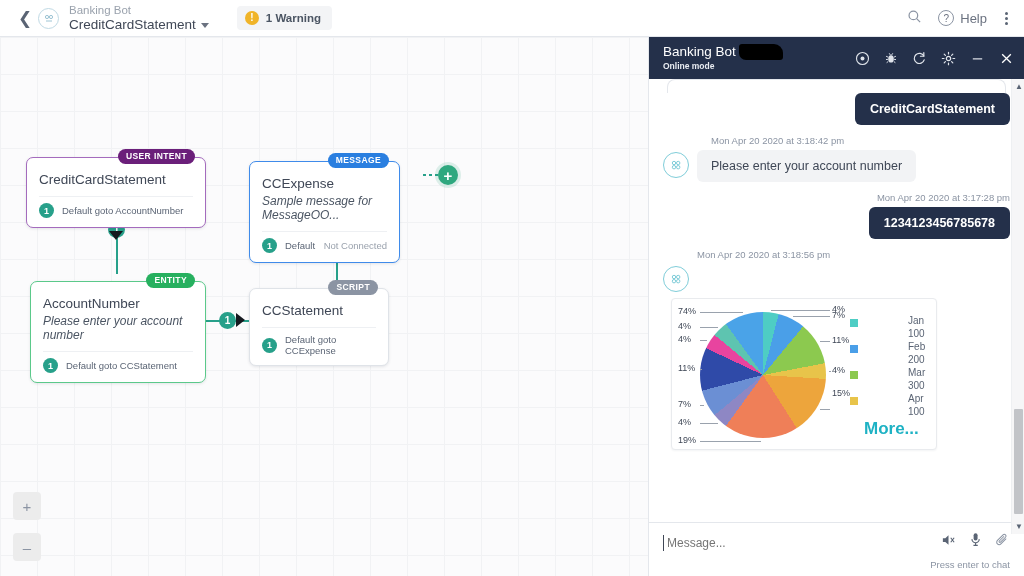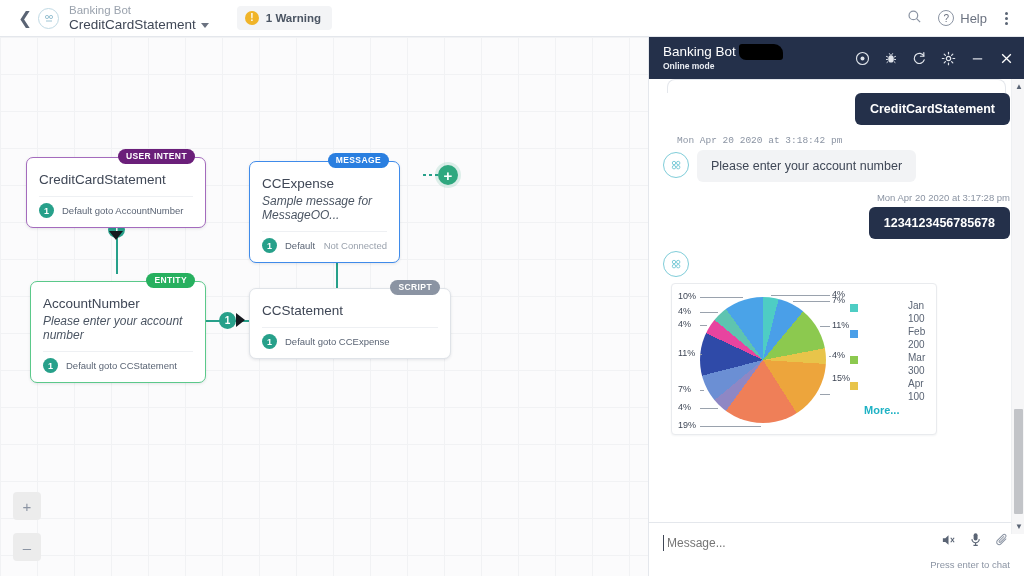--- a/index.html
+++ b/index.html
@@ -184,21 +184,21 @@
     box-shadow: 0 1px 2px rgba(20,30,50,.05);
   }
   .pie-wrap { position: absolute; left: 28px; top: 13px; width: 126px; height: 126px; }
   .pie { width: 126px; height: 126px; border-radius: 50%; }
   .pie-lbl { position: absolute; font-size: 9px; color: #3f4756; white-space: nowrap; }
   .leader { position: absolute; background: #9aa2ad; height: 1px; }
   .legend { position: absolute; left: 178px; top: 16px; font-size: 10px; color: #5a6474; }
   .legend-row { display: flex; align-items: flex-start; gap: 6px; margin-bottom: 1px; }
   .legend-sw { width: 8px; height: 8px; margin-top: 4px; flex: 0 0 auto; }
   .legend-txt { line-height: 1.25; margin-left: 44px; }
-  .legend-more { color: #1eb2c4; font-size: 11px; font-weight: bold; cursor: pointer; margin-top: 1px; }
+  .legend-more { color: #1eb2c4; font-size: 17px; font-weight: bold; cursor: pointer; margin-top: 1px; }
 
   .chat-foot { flex: 0 0 auto; border-top: 1px solid #e4e7ec; padding: 10px 14px 6px; position: relative; }
   .msg-input {
     border: none; outline: none; width: 240px; font-size: 12px; color: #9aa2ad;
     font-family: "Liberation Sans", sans-serif; background: transparent;
     border-left: 1px solid #3f4756; padding-left: 3px;
   }
   .foot-icons { position: absolute; right: 14px; top: 9px; display: flex; align-items: center; gap: 13px; color: #5a6474; }
   .foot-icons span { cursor: pointer; display: flex; }
   .press-enter { text-align: right; font-size: 9.5px; color: #8b94a3; margin-top: 8px; }
@@ -294,21 +294,21 @@
     <div class="node" style="left:30px; top:244px; width:176px; padding:14px 12px 9px; border:1px solid #5bc98a;">
       <div class="node-badge" style="background:#27b05f;">ENTITY</div>
       <div class="node-title">AccountNumber</div>
       <div class="node-sub">Please enter your account number</div>
       <div class="node-foot">
         <span class="num-badge">1</span>
         <span class="foot-label">Default goto CCStatement</span>
       </div>
     </div>
 
-    <div class="node" style="left:249px; top:251px; width:202px; padding:14px 12px 9px; border:1px solid #dfe3e8;">
+    <div class="node" style="left:249px; top:251px; width:140px; padding:14px 12px 9px; border:1px solid #dfe3e8;">
       <div class="node-badge" style="background:#8b94a3;">SCRIPT</div>
       <div class="node-title">CCStatement</div>
       <div class="node-foot">
         <span class="num-badge">1</span>
         <span class="foot-label">Default goto CCExpense</span>
       </div>
     </div>
 
     <div class="zoom-btn" style="top:455px;">+</div>
     <div class="zoom-btn" style="top:496px;">–</div>
@@ -362,40 +362,41 @@
 
     <div class="chat-body">
       <div class="bubble-top-stub"></div>
 
 
       <div class="msg out">
         <div class="bubble-out">CreditCardStatement</div>
       </div>
 
       <div class="msg">
-        <div class="ts" style="margin-left:14px;font-family:Liberation Mono, monospace;">Mon Apr 20 2020 at 3:18:42 pm</div>
+        <div class="ts" style="margin-left:48px;">Mon Apr 20 2020 at 3:18:42 pm</div>
         <div class="in-row">
           <span class="avatar">
             <svg width="14" height="14" viewBox="0 0 14 14">
                 <circle cx="5" cy="5" r="1.7" fill="none" stroke="#7fcdd9" stroke-width="1"></circle>
                 <circle cx="9.2" cy="5" r="1.7" fill="none" stroke="#7fcdd9" stroke-width="1"></circle>
                 <circle cx="5" cy="9.2" r="1.7" fill="none" stroke="#7fcdd9" stroke-width="1"></circle>
                 <circle cx="9.2" cy="9.2" r="1.7" fill="none" stroke="#7fcdd9" stroke-width="1"></circle>
               </svg>
           </span>
           <span class="bubble-in">Please enter your account number</span>
         </div>
       </div>
 
       <div class="msg out">
         <div class="ts">Mon Apr 20 2020 at 3:17:28 pm</div>
         <div class="bubble-out">1234123456785678</div>
       </div>
 
       <div class="msg" style="margin-bottom:6px;">
+        <div class="ts" style="margin-left:34px;">Mon Apr 20 2020 at 3:18:56 pm</div>
         <div class="in-row">
           <span class="avatar">
             <svg width="14" height="14" viewBox="0 0 14 14">
                 <circle cx="5" cy="5" r="1.7" fill="none" stroke="#7fcdd9" stroke-width="1"></circle>
                 <circle cx="9.2" cy="5" r="1.7" fill="none" stroke="#7fcdd9" stroke-width="1"></circle>
                 <circle cx="5" cy="9.2" r="1.7" fill="none" stroke="#7fcdd9" stroke-width="1"></circle>
                 <circle cx="9.2" cy="9.2" r="1.7" fill="none" stroke="#7fcdd9" stroke-width="1"></circle>
               </svg>
           </span>
         </div>
@@ -422,21 +423,21 @@
             <div class="pie-lbl" style="left: 6px; top: 118.112px;">4%</div>
             <div class="leader" style="left: 28px; top: 105.963px; width: 4.19357px;"></div>
             <div class="pie-lbl" style="left: 6px; top: 99.9634px;">7%</div>
             <div class="leader" style="left: 28px; top: 69.7889px; width: 2px;"></div>
             <div class="pie-lbl" style="left: 6px; top: 63.7889px;">11%</div>
             <div class="leader" style="left: 28px; top: 40.6354px; width: 7.27436px;"></div>
             <div class="pie-lbl" style="left: 6px; top: 34.6354px;">4%</div>
             <div class="leader" style="left: 28px; top: 27.8881px; width: 17.8199px;"></div>
             <div class="pie-lbl" style="left: 6px; top: 21.8881px;">4%</div>
             <div class="leader" style="left: 28px; top: 13.2303px; width: 42.6049px;"></div>
-            <div class="pie-lbl" style="left: 6px; top: 7.23027px;">10%</div>
+            <div class="pie-lbl" style="left: 6px; top: 7.23027px;">74%</div>
           </div>
         <div class="legend" id="chart-legend">
             <div class="legend-row">
               <span class="legend-sw" style="background: rgb(78, 205, 196);"></span>
               <span class="legend-txt">
                 <div>Jan</div>
                 <div>100</div>
               </span>
             </div>
             <div class="legend-row">

